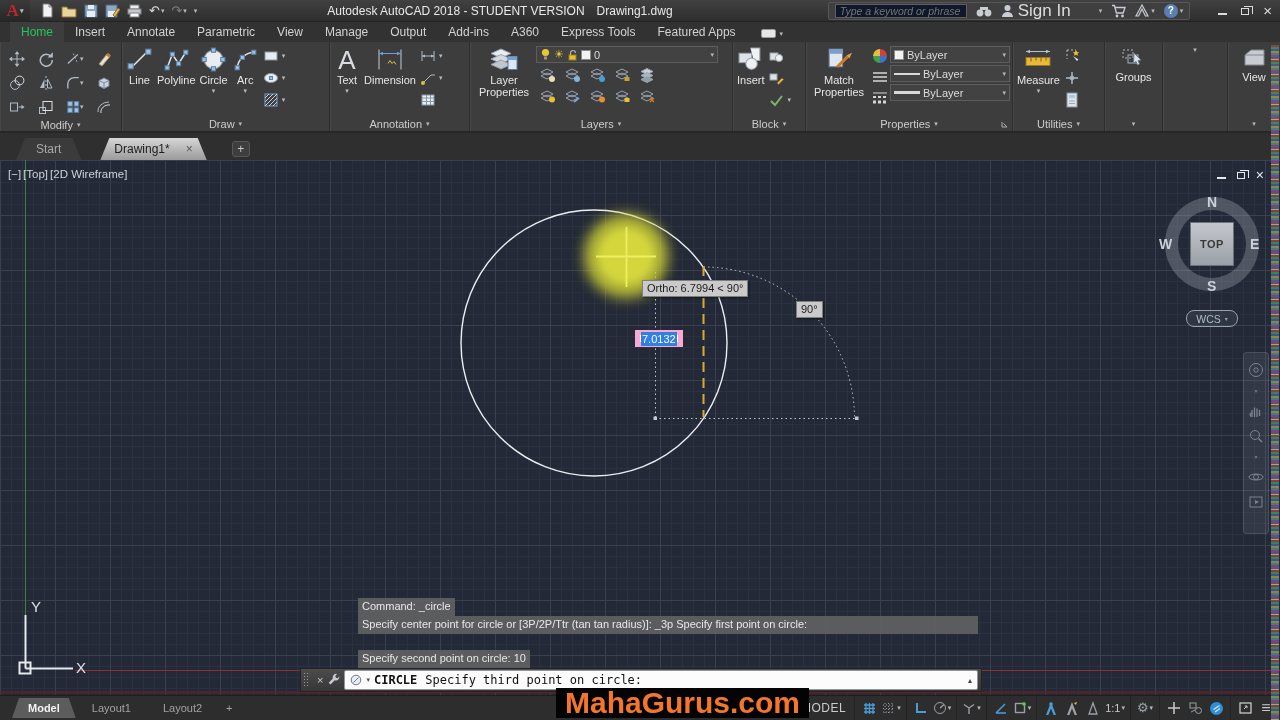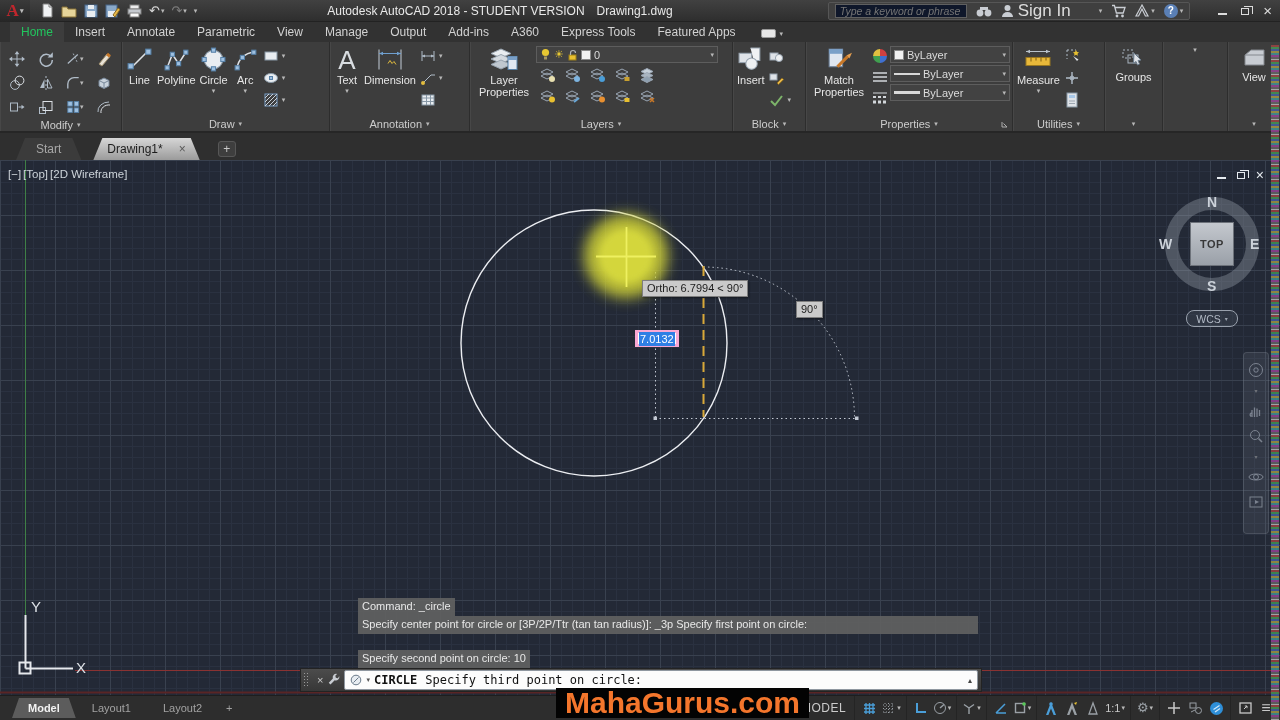--- a/index.html
+++ b/index.html
@@ -46,21 +46,21 @@
 .minicol{display:flex;flex-direction:column;justify-content:flex-start;gap:4px;padding:2px 1px}
 .minirow{display:flex;align-items:center;gap:2px}
 .mini{width:18px;height:18px;display:flex;align-items:center;justify-content:center}
 .mgrid{display:grid;grid-template-columns:repeat(4,29px);grid-auto-rows:24px;align-items:center;justify-items:center;padding-top:2px}
 .combo{height:17px;background:#424242;border:1px solid #5d5d5d;display:flex;align-items:center;gap:3px;padding:0 3px;font-size:11px;color:#dcdcdc}
 .swatch{width:10px;height:10px;background:#f2f2f2;border:1px solid #8a8a8a}
 .lyrow{display:flex;gap:7px;margin-top:3px;padding-left:2px}
 .corner-launch{position:absolute;right:3px;bottom:2px}
 
 
-#filetabs{position:absolute;left:0;top:133px;width:1280px;height:27px;background:#2f2f2f;display:flex;align-items:flex-end;padding-left:16px;gap:12px;z-index:37}
+#filetabs{position:absolute;left:0;top:133px;width:1280px;height:27px;background:#2f2f2f;display:flex;align-items:flex-end;padding-left:16px;gap:19px;z-index:37}
 .ftab{height:22px;display:flex;align-items:center;padding:0 20px;font-size:12px;clip-path:polygon(9px 0,calc(100% - 9px) 0,100% 100%,0 100%)}
 .ftab.start{background:#3b3b3b;color:#a8a8a8}
 .ftab.activeft{background:linear-gradient(#d6d6d6,#9b9b9b);color:#1c1c1c;padding:0 14px;gap:16px}
 .ftab .tclose{color:#5a5a5a;font-size:12px}
 #newtab{width:18px;height:16px;margin-bottom:3px;background:#3e3e3e;border:1px solid #575757;border-radius:3px;color:#c8c8c8;font-size:12px;display:flex;align-items:center;justify-content:center;margin-left:6px}
 
 
 #viewport{position:absolute;left:0;top:160px;width:1280px;height:535px;background-color:#232936;z-index:1;
 background-image:
  linear-gradient(#39414f 1px,transparent 1px),linear-gradient(90deg,#39414f 1px,transparent 1px),
@@ -81,21 +81,21 @@
 #vcface{position:absolute;left:26px;top:26px;width:44px;height:44px;background:linear-gradient(#c4c8ce,#9aa0a8);border:1px solid #6d727a;color:#383838;font-size:11px;font-weight:bold;letter-spacing:.5px;display:flex;align-items:center;justify-content:center}
 #wcs{position:absolute;left:1186px;top:310px;width:52px;height:17px;border:1px solid #99a1ad;border-radius:8px;background:rgba(66,74,88,.4);color:#b2bac6;font-size:10.5px;display:flex;align-items:center;justify-content:center;gap:4px;z-index:5}
 #wcs .chv{color:#9aa2ae;font-size:6px}
 
 
 #navbar{position:absolute;left:1243px;top:352px;width:26px;height:182px;background:rgba(142,148,160,.16);border:1px solid rgba(150,160,172,.25);border-radius:4px;display:flex;flex-direction:column;align-items:center;gap:9px;padding-top:9px;z-index:5;opacity:.9}
 #navbar .chv{opacity:.5;font-size:6px}
 
 
 .tip{position:absolute;background:#cacaca;border:1px solid #7e7e7e;color:#1d1d1d;font-size:11px;line-height:15px;padding:0 4px;z-index:6;white-space:nowrap;box-shadow:1px 1px 2px rgba(0,0,0,.45)}
-#dyninput{position:absolute;left:635px;top:330px;height:17px;background:#fff;border:3px solid #f9a8d4;z-index:6;display:flex;align-items:center;padding:0 1px}
+#dyninput{position:absolute;left:635px;top:330px;height:17px;background:#fff;border:5px solid #f9a8d4;z-index:6;display:flex;align-items:center;padding:0 1px}
 #dyninput span{background:#2f7fe4;color:#fff;font-size:11px;line-height:14px;padding:0 1px}
 
 
 .hist{position:absolute;left:358px;background:rgba(97,97,97,.92);color:#e8e8e8;font-family:Liberation Sans, sans-serif;font-size:11px;line-height:15.5px;padding:1px 4px;z-index:7;white-space:pre-wrap}
 
 
 #cmddock{position:absolute;left:300px;top:668px;width:682px;height:24px;background:linear-gradient(#4c4c4c,#373737);border:1px solid #232323;display:flex;align-items:center;z-index:10}
 #grip{width:7px;height:16px;margin:0 3px 0 2px;background-image:radial-gradient(#9a9a9a 1px,transparent 1px);background-size:3px 3px}
 #dockx{color:#c8c8c8;font-size:11px;padding:0 4px}
 #cmdfield{flex:1;height:20px;margin:0 3px;background:#fcfcfc;border:1px solid #8f97a0;border-radius:2px;display:flex;align-items:center;padding:0 5px;gap:4px}

